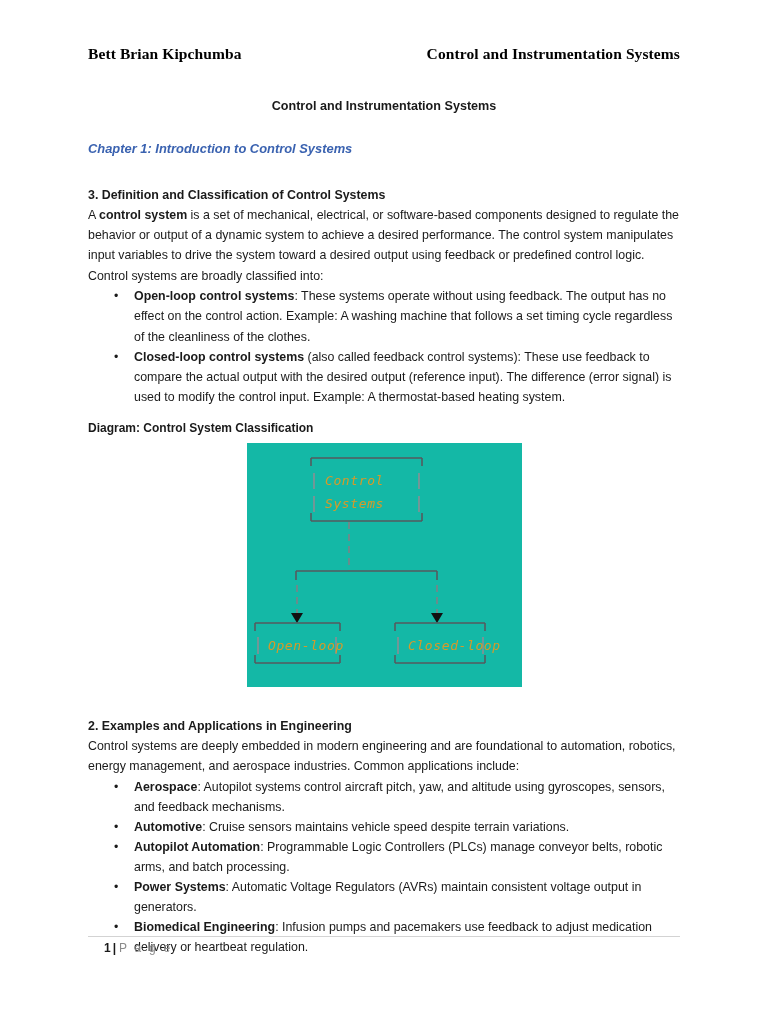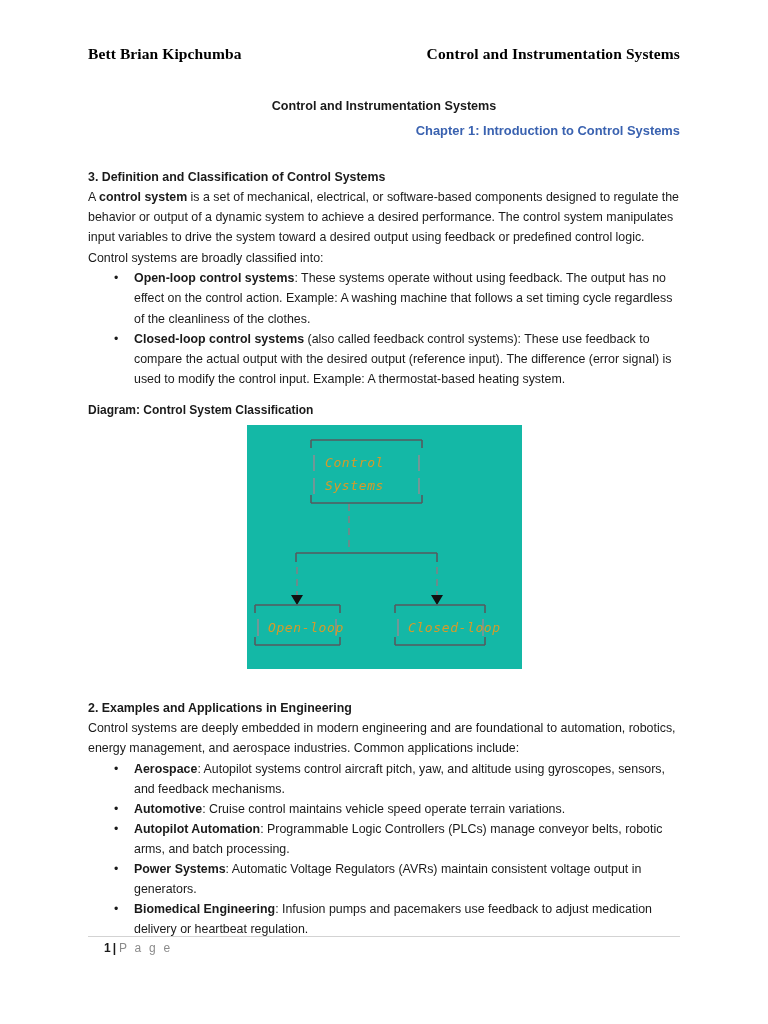--- a/index.html
+++ b/index.html
@@ -47,25 +47,26 @@
 
   
   .doc-title {
     text-align: center;
     font-weight: bold;
     font-size: 12.6px;
     color: #1a1a1a;
     margin-top: 36px;
   }
   .chapter-title {
-    text-align: right;
+    text-align: left;
     font-weight: bold;
     font-size: 12.9px;
     color: #3a62b0;
-    margin-top: 10px;
+    margin-top: 28px;
+    font-style: italic;
   }
 
   
   .section-heading {
     font-weight: bold;
     font-size: 12.4px;
     margin-top: 31px;
     line-height: 1.45;
   }
   p.body {
@@ -245,21 +246,21 @@
 
       </svg>
     </div>
 
     <div class="section-heading">2. Examples and Applications in Engineering</div>
 
     <p class="body">Control systems are deeply embedded in modern engineering and are foundational to automation, robotics, energy management, and aerospace industries. Common applications include:</p>
 
     <ul class="bullets">
       <li><span class="b">Aerospace</span><span>: Autopilot systems control aircraft pitch, yaw, and altitude using gyroscopes, sensors, and feedback mechanisms.</span></li>
-      <li><span class="b">Automotive</span><span>: Cruise control maintains vehicle speed operate terrain variations.</span></li>
+      <li><span class="b">Automotive</span><span>: Cruise sensors maintains vehicle speed despite terrain variations.</span></li>
       <li><span class="b">Autopilot Automation</span><span>: Programmable Logic Controllers (PLCs) manage conveyor belts, robotic arms, and batch processing.</span></li>
       <li><span class="b">Power Systems</span><span>: Automatic Voltage Regulators (AVRs) maintain consistent voltage output in generators.</span></li>
       <li><span class="b">Biomedical Engineering</span><span>: Infusion pumps and pacemakers use feedback to adjust medication delivery or heartbeat regulation.</span></li>
     </ul>
 
   </div>
 
   <div class="footer-rule"></div>
   <div class="footer">
     <span class="pg-num">1</span><span class="pg-sep">|</span><span>P a g e</span>

